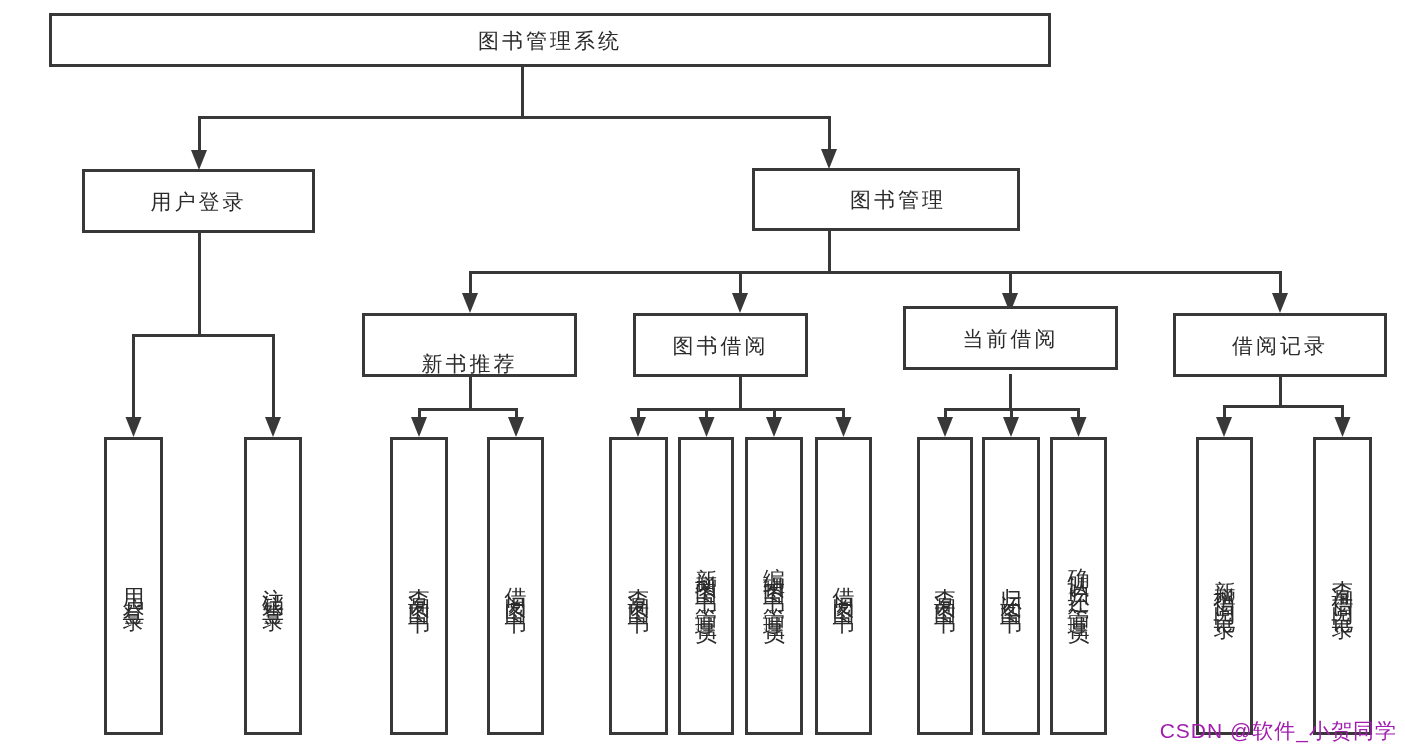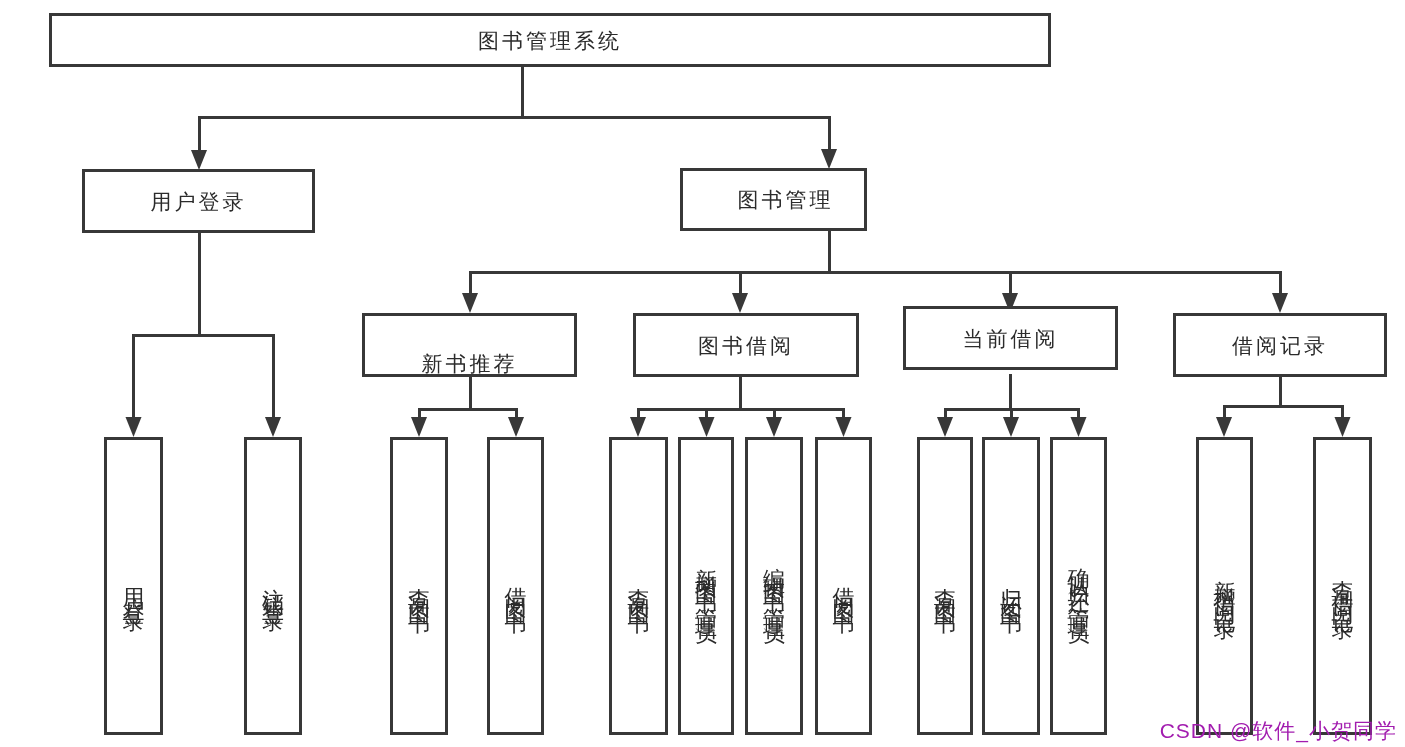--- a/index.html
+++ b/index.html
@@ -108,28 +108,28 @@
       <polygon points="1334.5,417 1350.5,417 1342.5,437" fill="#383838"></polygon>
     </svg>
 
   <div class="box hbox" style="left:21px; top:13px; width:1002px; height:54px;margin-left:28px;">
     <span class="hlabel">图书管理系统</span>
   </div>
 
   <div class="box hbox" style="left:82px; top:169px; width:233px; height:64px;">
     <span class="hlabel">用户登录</span>
   </div>
-  <div class="box hbox" style="left:680px; top:168px; width:187px; height:63px;padding-left:24px;">
+  <div class="box hbox" style="left:752px; top:168px; width:268px; height:63px;padding-left:24px;">
     <span class="hlabel">图书管理</span>
   </div>
 
   <div class="box hbox" style="left:362px; top:313px; width:215px; height:64px;align-items:flex-end;">
     <span class="hlabel">新书推荐</span>
   </div>
-  <div class="box hbox" style="left:633px; top:313px; width:226px; height:64px;">
+  <div class="box hbox" style="left:633px; top:313px; width:175px; height:64px;">
     <span class="hlabel">图书借阅</span>
   </div>
   <div class="box hbox" style="left:903px; top:306px; width:215px; height:64px;">
     <span class="hlabel">当前借阅</span>
   </div>
   <div class="box hbox" style="left:1173px; top:313px; width:214px; height:64px;">
     <span class="hlabel">借阅记录</span>
   </div>
 
   <div class="box leaf" style="left:104px; width:59px;">

